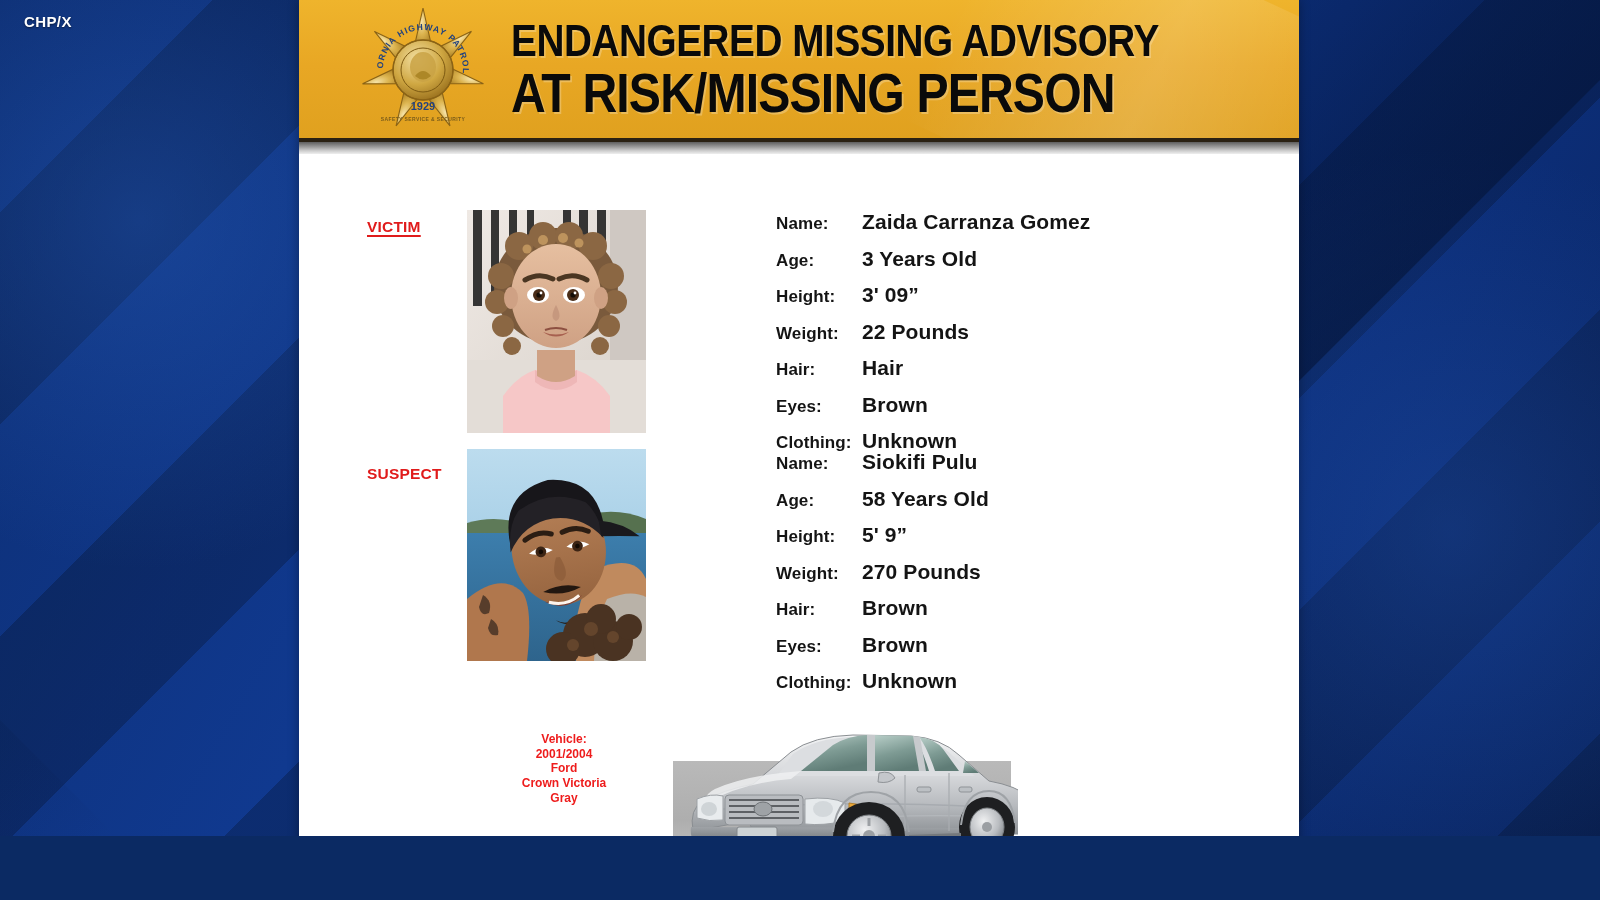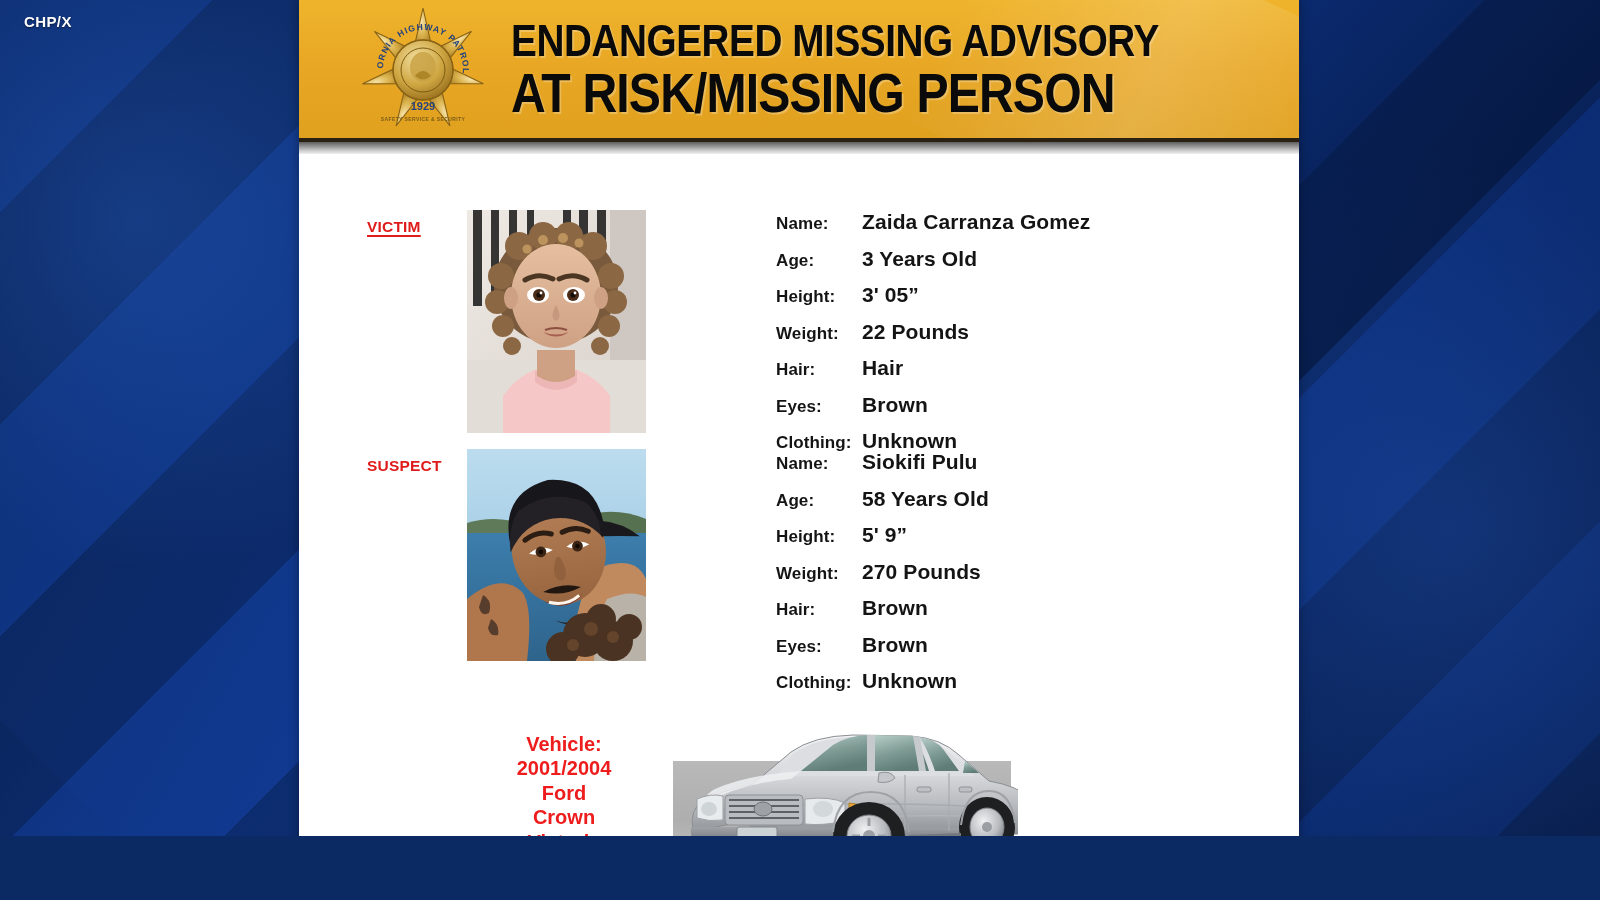--- a/index.html
+++ b/index.html
@@ -112,21 +112,21 @@
   .drow{ display:flex; align-items:flex-end; margin-bottom:12.5px; white-space:nowrap; }
   .dlabel{
     font-size:17px; font-weight:bold; color:#141414;
     width:86px; flex:0 0 86px; letter-spacing:.1px;
   }
   .dvalue{ font-size:21px; font-weight:bold; color:#141414; letter-spacing:.1px; }
 
   
   .vehicle-text{
     position:absolute; left:498px; top:733px; width:128px;
-    text-align:center; color:#ee1c1c; font-weight:bold; font-size:20px; line-height:1.22;
+    text-align:center; color:#ee1c1c; font-weight:bold; font-size:12px; line-height:1.22;
   }
   .car-wrap{ position:absolute; left:374px; top:705px; width:340px; height:180px; }
   .car-bg{
     position:absolute; left:0px; top:60px; width:338px; height:105px;
     background:linear-gradient(180deg,#b9b9b9 0%,#aeaeae 55%,#c6c6c6 100%);
   }
   .car-wrap svg{ position:absolute; left:0; top:0; }
 </style>
 </head>
 <body>
@@ -284,21 +284,21 @@
           <div class="drow">
             <span class="dlabel">Name:</span>
             <span class="dvalue">Zaida Carranza Gomez</span>
           </div>
           <div class="drow">
             <span class="dlabel">Age:</span>
             <span class="dvalue">3 Years Old</span>
           </div>
           <div class="drow">
             <span class="dlabel">Height:</span>
-            <span class="dvalue">3' 05”</span>
+            <span class="dvalue">3' 09”</span>
           </div>
           <div class="drow">
             <span class="dlabel">Weight:</span>
             <span class="dvalue">22 Pounds</span>
           </div>
           <div class="drow">
             <span class="dlabel">Hair:</span>
             <span class="dvalue">Hair</span>
           </div>
           <div class="drow">
@@ -306,21 +306,21 @@
             <span class="dvalue">Brown</span>
           </div>
           <div class="drow">
             <span class="dlabel">Clothing:</span>
             <span class="dvalue">Unknown</span>
           </div>
         </div>
       </div>
 
       <div class="block" style="left:68px; top:295px;">
-        <div class="tag" style="margin-top:8px; width:100px;">SUSPECT</div>
+        <div class="tag" style="margin-top:16px; width:100px;">SUSPECT</div>
 
         <div class="photo" style="width:179px; height:212px;">
           <svg width="179" height="212" viewBox="0 0 179 212">
             <defs>
               <linearGradient id="sky" x1="0" y1="0" x2="0" y2="1">
                 <stop offset="0%" stop-color="#bcdcee"></stop>
                   <stop offset="100%" stop-color="#8fc0de"></stop>
               </linearGradient>
               <linearGradient id="water" x1="0" y1="0" x2="0" y2="1">
                 <stop offset="0%" stop-color="#3d7fae"></stop>

